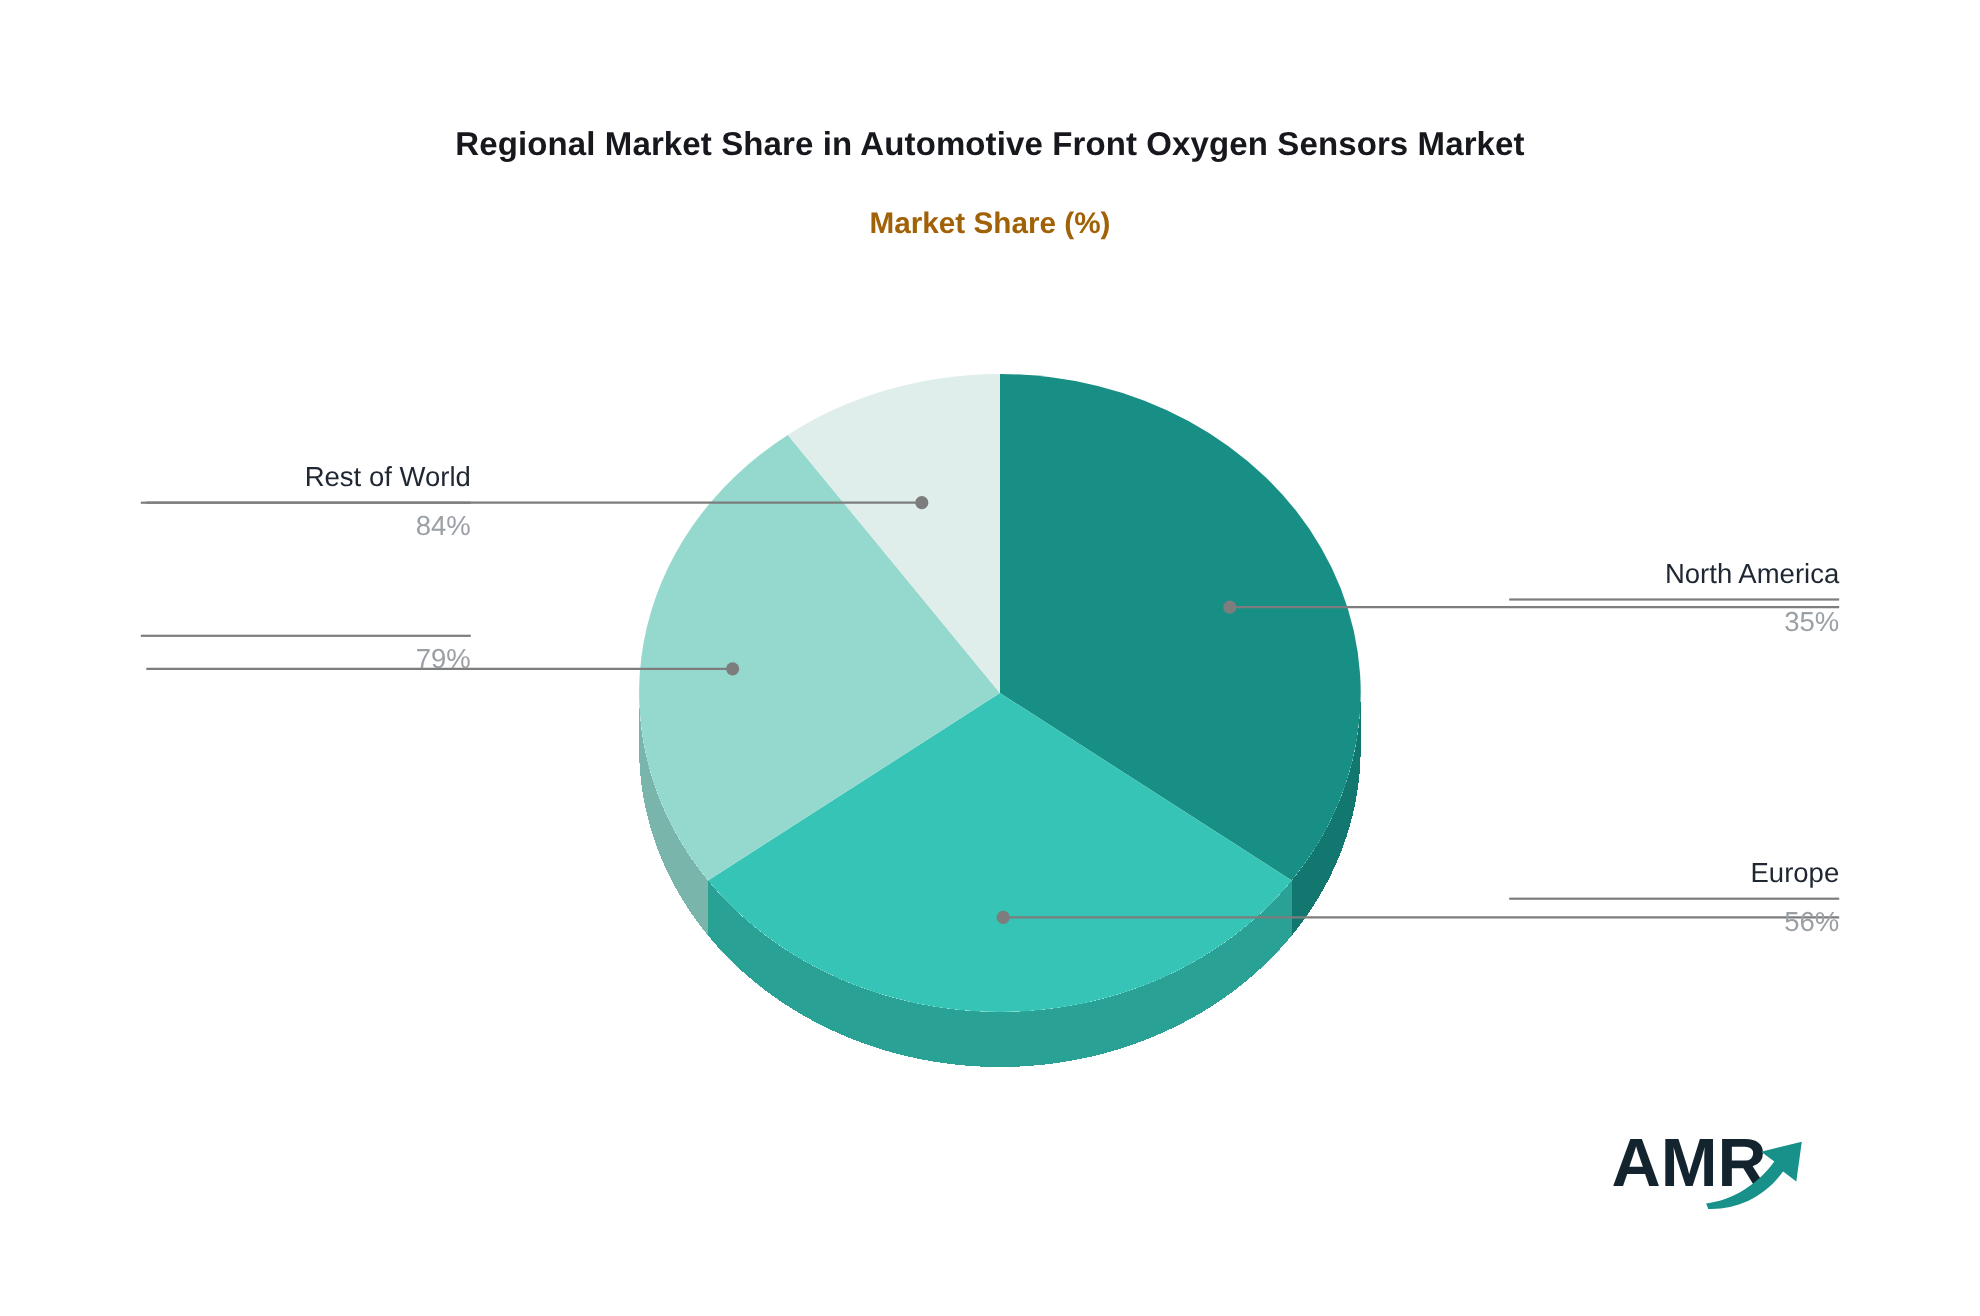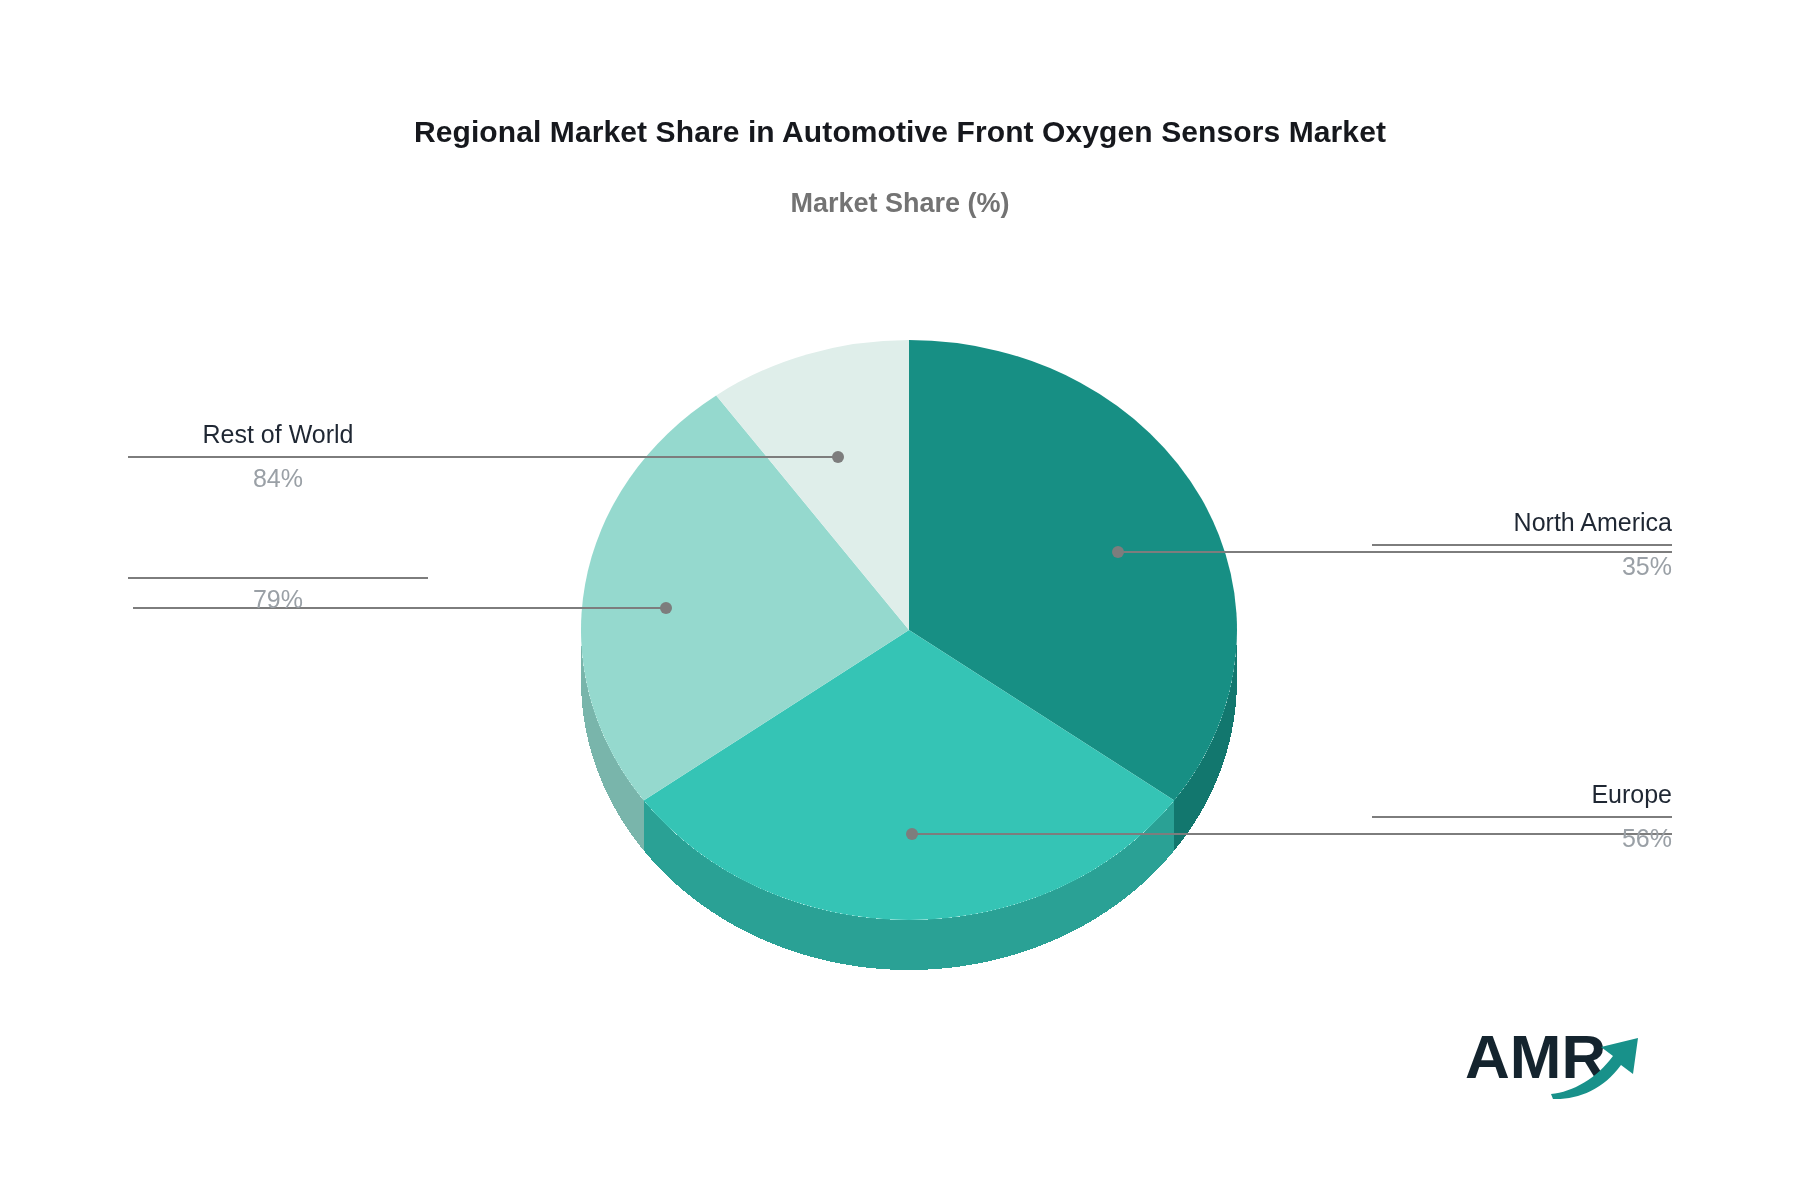--- a/index.html
+++ b/index.html
@@ -29,21 +29,21 @@
     letter-spacing: 0.1px;
   }
   #chart-subtitle {
     position: absolute;
     top: 188px;
     left: 0;
     width: 1800px;
     text-align: center;
     font-size: 27px;
     font-weight: bold;
-    color: #737373;
+    color: #a16207;
   }
 
   
   #pie-area {
     position: absolute;
     left: 0;
     top: 0;
     width: 1800px;
     height: 1196px;
     pointer-events: none;
@@ -64,21 +64,21 @@
   .callout .cl-rule {
     height: 0;
     border-top: 2px solid #7d7d7d;
     margin: 7px 0 6px 0;
   }
   .callout .cl-value {
     font-size: 25px;
     color: #9aa0a6;
     line-height: 1.15;
   }
-  .callout.left { text-align: center; }
+  .callout.left { text-align: right; }
   .callout.right { text-align: right; }
 
   #callout-row   { left: 128px;  top: 420px; }
   #callout-ap    { left: 128px;  top: 570px; }
   #callout-na    { left: 1372px; top: 508px; }
   #callout-eu    { left: 1372px; top: 780px; }
 
   
   #amr-logo {
     position: absolute;

